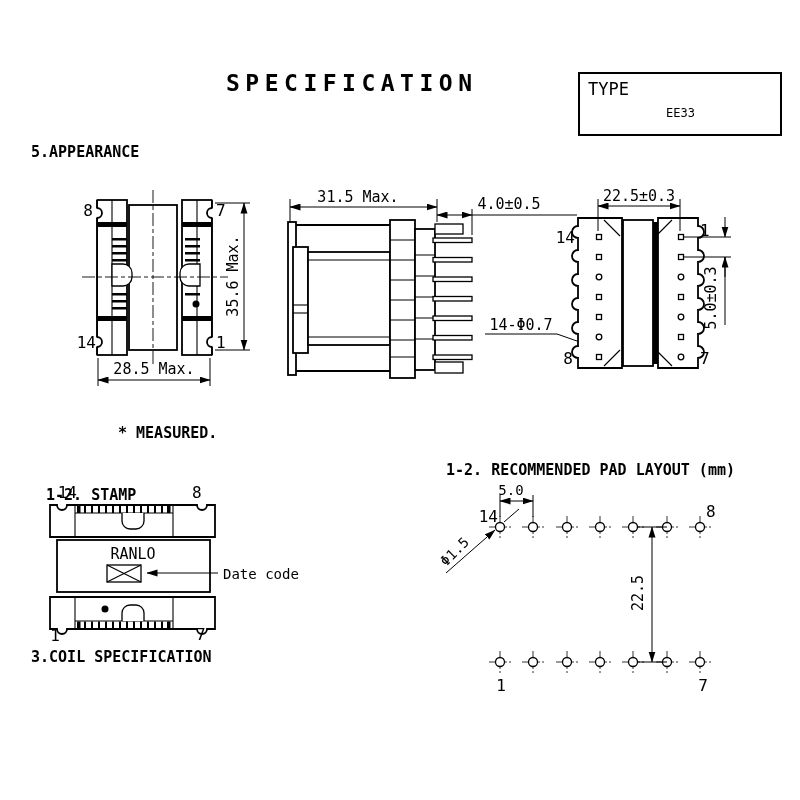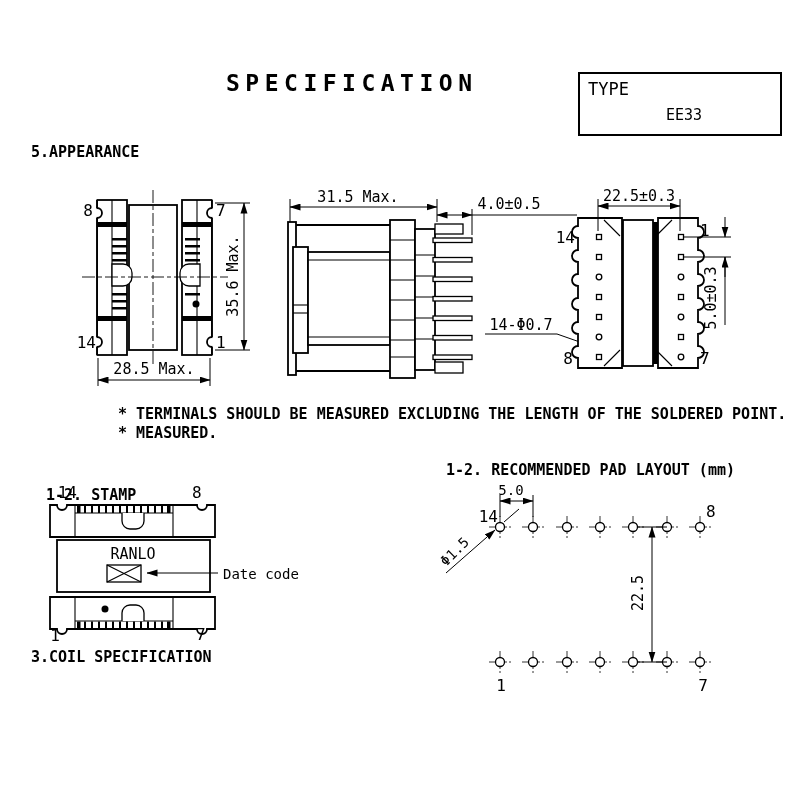--- a/index.html
+++ b/index.html
@@ -4,21 +4,21 @@
 <style>
   html,body{margin:0;padding:0;background:#fff;}
   .page{position:relative;width:800px;height:800px;background:#fff;overflow:hidden;
         font-family:"DejaVu Sans Mono",monospace;color:#000;}
   .abs{position:absolute;white-space:nowrap;}
   .title{font-size:23px;letter-spacing:5.5px;font-weight:bold;}
   .h{font-size:15px;font-weight:bold;}
   .note{font-size:15px;font-weight:bold;}
   .typebox{position:absolute;left:578px;top:54px;width:200px;height:60px;border:2px solid #000;margin-top:18px;}
   .typebox .lbl{position:absolute;left:8px;top:5px;font-size:17px;}
-  .typebox .val{position:absolute;left:86px;top:32px;font-size:15px;}
+  .typebox .val{position:absolute;left:86px;top:32px;font-size:12px;}
   svg{position:absolute;left:0;}
   svg text{font-family:"DejaVu Sans Mono",monospace;fill:#000;font-size:15px;}
   text.pin{font-size:16px;}
   text.sm{font-size:14px;}
   .o{fill:#fff;stroke:#000;stroke-width:1.8;}
   .o13{fill:#fff;stroke:#000;stroke-width:1.3;}
   .i{stroke:#000;stroke-width:1.1;fill:none;}
   .d{stroke:#000;stroke-width:1;fill:none;}
   .cl{stroke:#000;stroke-width:0.9;fill:none;stroke-dasharray:13 3 4 3;}
   .cl2{stroke:#000;stroke-width:0.8;fill:none;stroke-dasharray:6 2 2 2;}
@@ -195,21 +195,20 @@
         <line x1="684" y1="237" x2="731" y2="237" class="d"></line>
           <line x1="684" y1="257" x2="731" y2="257" class="d"></line>
         <line x1="725" y1="217" x2="725" y2="237" class="d" marker-end="url(#aE)"></line>
         <line x1="725" y1="277" x2="725" y2="257" class="d" marker-end="url(#aE)"></line>
         <line x1="725" y1="257" x2="725" y2="325" class="d"></line>
         <text x="716" y="298" text-anchor="middle" transform="rotate(-90 716 298)">5.0±0.3</text>
       </g>
     </g>
   </svg>
 
-  <div class="abs note" style="left:118px;top:405px;">*  TERMINALS SHOULD BE MEASURED EXCLUDING THE LENGTH OF THE SOLDERED POINT.</div>
   <div class="abs note" style="left:118px;top:424px;">*  MEASURED.</div>
 
   <div class="abs h" style="left:46px;top:486px;">1-2. STAMP</div>
   <div class="abs h" style="left:446px;top:461px;">1-2. RECOMMENDED PAD LAYOUT (mm)</div>
 
   <svg style="top:455px;" width="800" height="250" viewBox="0 455 800 250">
     <defs>
       <marker id="bE" markerWidth="11" markerHeight="8" refX="10.5" refY="3.5" orient="auto" markerUnits="userSpaceOnUse">
           <path d="M0,0 L11,3.5 L0,7 Z" fill="#000"></path>
         </marker>

